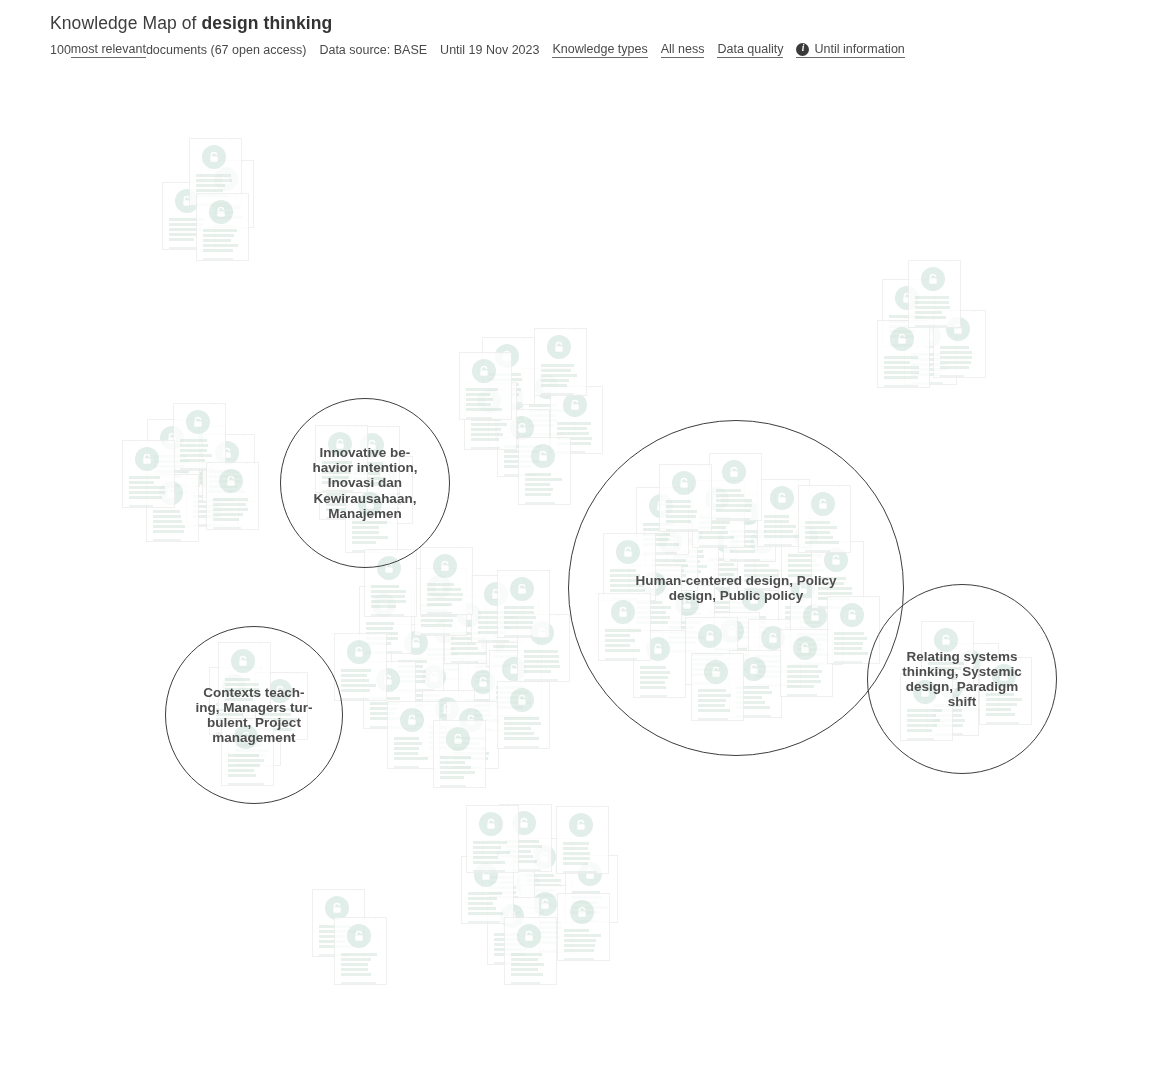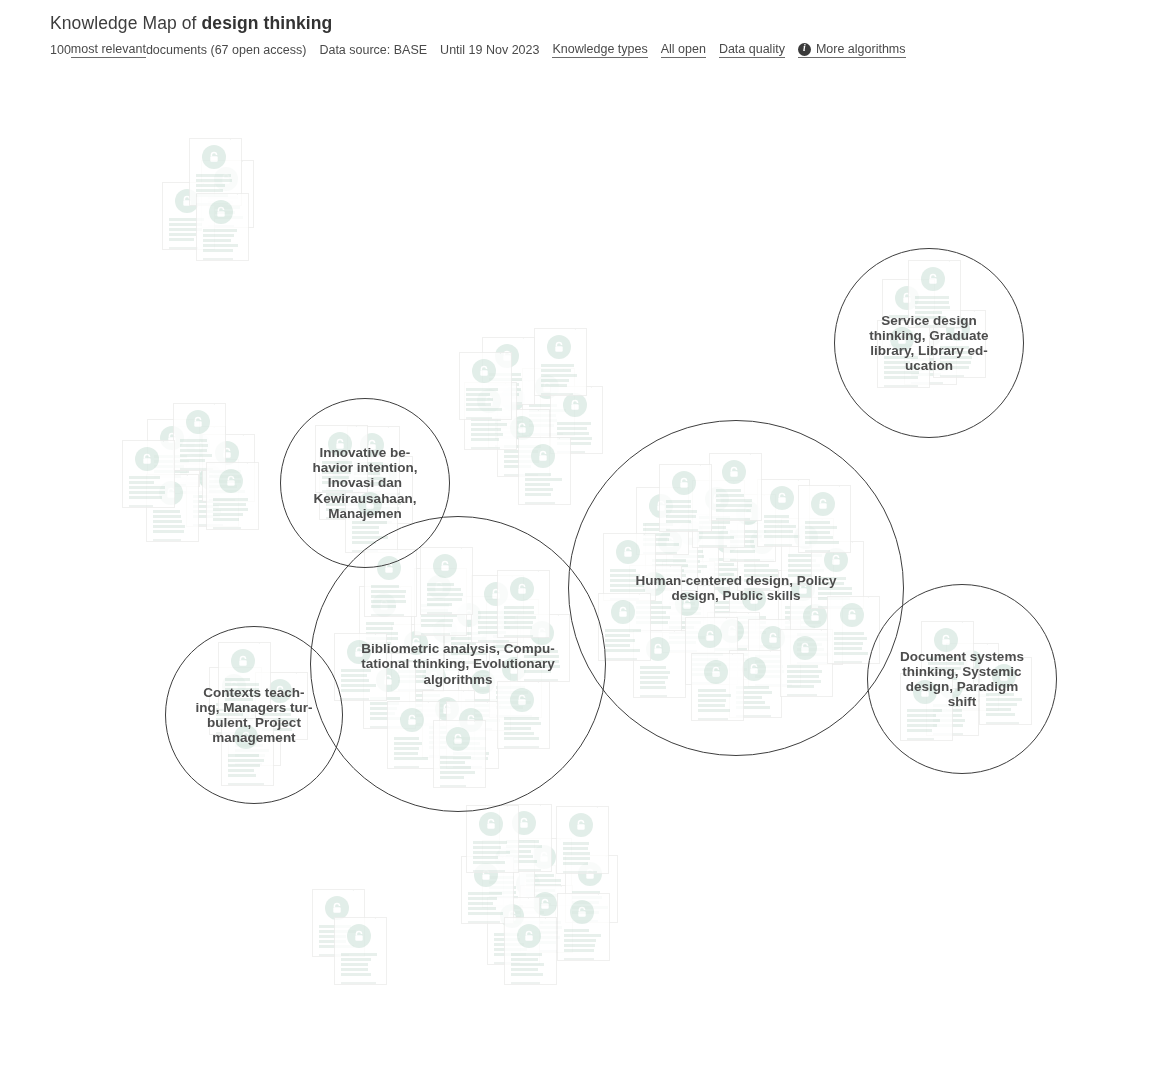--- a/index.html
+++ b/index.html
@@ -51,25 +51,25 @@
     <div class="title"><span>Knowledge Map of </span><span class="query">design thinking</span></div>
     <div class="subbar">
       <span class="grp">
           <span>100 </span>
           <span class="u">most relevant</span>
           <span> documents (67 open access)</span>
         </span>
       <span>Data source: BASE</span>
       <span>Until 19 Nov 2023</span>
       <span class="u">Knowledge types</span>
-      <span class="u">All open</span>
+      <span class="u">All ness</span>
       <span class="u">Data quality</span>
       <span class="more-info">
           <span class="info-icon">i</span>
-          <span>More algorithms</span>
+          <span>Until information</span>
         </span>
     </div>
   </div>
 
   <div class="map" id="map">
       <div class="docs-layer">
         <div class="doc" style="left: 201px; top: 160px;">
           <span class="fold"></span>
           <span class="oa-badge">
             <svg width="12" height="13" viewBox="0 0 12 13">
@@ -1901,45 +1901,34 @@
           </span>
           <span class="lines">
             <i class="" style="width:92%"></i>
             <i class="" style="width:77%"></i>
             <i class="" style="width:70%"></i>
             <i class="" style="width:68%"></i>
             <i class="" style="width:77%"></i>
             <i class="g2" style="width:90%"></i>
           </span>
         </div>
-      </div>
-      <div class="bubble" style="left: 834px; top: 248px; width: 190px; height: 190px;">
-        <div class="bubble-label">Service design
-thinking, Graduate
-library, Library ed-
-ucation</div>
       </div>
       <div class="bubble" style="left: 280px; top: 398px; width: 170px; height: 170px;">
         <div class="bubble-label">Innovative be-
 havior intention,
 Inovasi dan
 Kewirausahaan,
 Manajemen</div>
       </div>
       <div class="bubble" style="left: 568px; top: 420px; width: 336px; height: 336px;">
         <div class="bubble-label">Human-centered design, Policy
-design, Public skills</div>
-      </div>
-      <div class="bubble" style="left: 310px; top: 516px; width: 296px; height: 296px;">
-        <div class="bubble-label">Bibliometric analysis, Compu-
-tational thinking, Evolutionary
-algorithms</div>
+design, Public policy</div>
       </div>
       <div class="bubble" style="left: 867px; top: 584px; width: 190px; height: 190px;">
-        <div class="bubble-label">Document systems
+        <div class="bubble-label">Relating systems
 thinking, Systemic
 design, Paradigm
 shift</div>
       </div>
       <div class="bubble" style="left: 165px; top: 626px; width: 178px; height: 178px;">
         <div class="bubble-label">Contexts teach-
 ing, Managers tur-
 bulent, Project
 management</div>
       </div>

